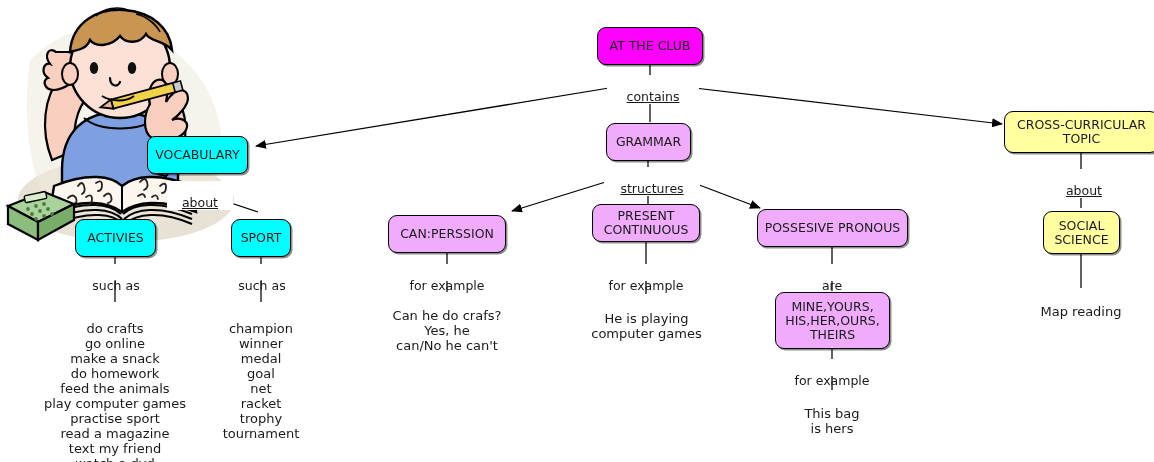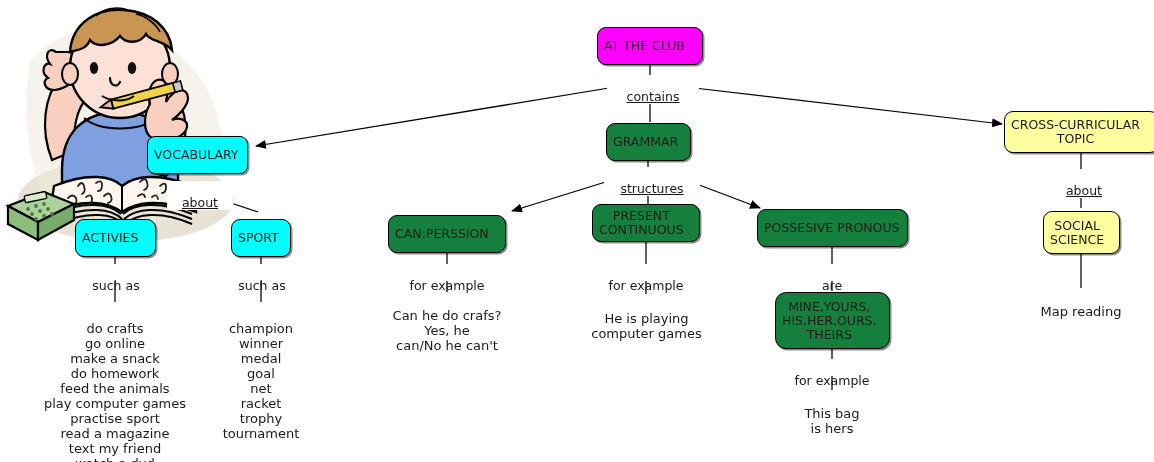--- a/index.html
+++ b/index.html
@@ -29,28 +29,29 @@
     position: absolute;
     box-sizing: border-box;
     border: 1.6px solid #000000;
     border-radius: 9px;
     color: #1a1a1a;
     font-size: 12.5px;
     line-height: 14px;
     text-align: center;
     display: flex;
     align-items: center;
+    justify-content: center;
     padding: 18px 6px;
     box-shadow: 1.5px 1.5px 0px rgba(0,0,0,0.45);
     white-space: pre-line;
     z-index: 3;
   }
   .node.magenta { background: #ff00ff; }
   .node.cyan    { background: #00ffff; }
-  .node.green   { background: #15803d; }
+  .node.green   { background: #f0abfc; }
   .node.yellow  { background: #ffffa0; }
 
   .lbl {
     position: absolute;
     font-size: 12.5px;
     line-height: 14.5px;
     color: #1a1a1a;
     text-align: center;
     white-space: pre-line;
     z-index: 2;
@@ -246,21 +247,21 @@
 
   <div class="node green" style="left:592px; top:204px; width:108px; height:36px;">
     <span>PRESENT
 CONTINUOUS</span>
   </div>
 
   <div class="node green" style="left:757px; top:209px; width:151px; height:25px;">
     <span>POSSESIVE PRONOUS</span>
   </div>
 
-  <div class="node green" style="left:775px; top:292px; width:115px; height:57px;border-radius:11px;">
+  <div class="node green" style="left:775px; top:292px; width:115px; height:57px;">
     <span>MINE,YOURS,
 HIS,HER,OURS,
 THEIRS</span>
   </div>
 
   <div class="node yellow" style="left:1004px; top:111px; width:155px; height:42px;">
     <span>CROSS-CURRICULAR
 TOPIC</span>
   </div>
 

